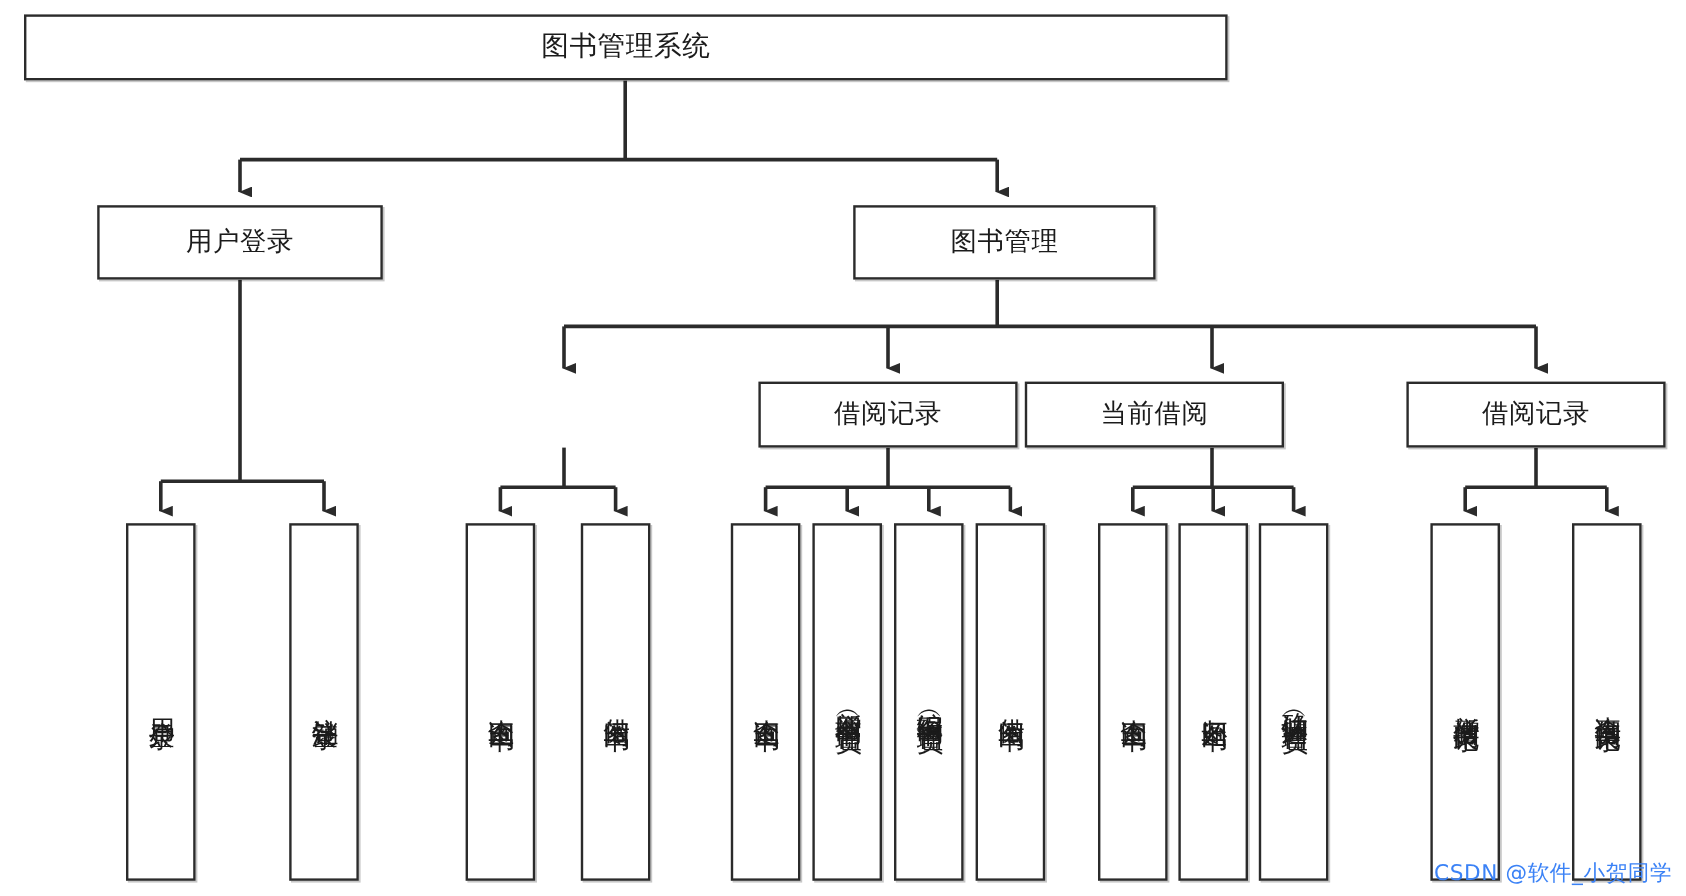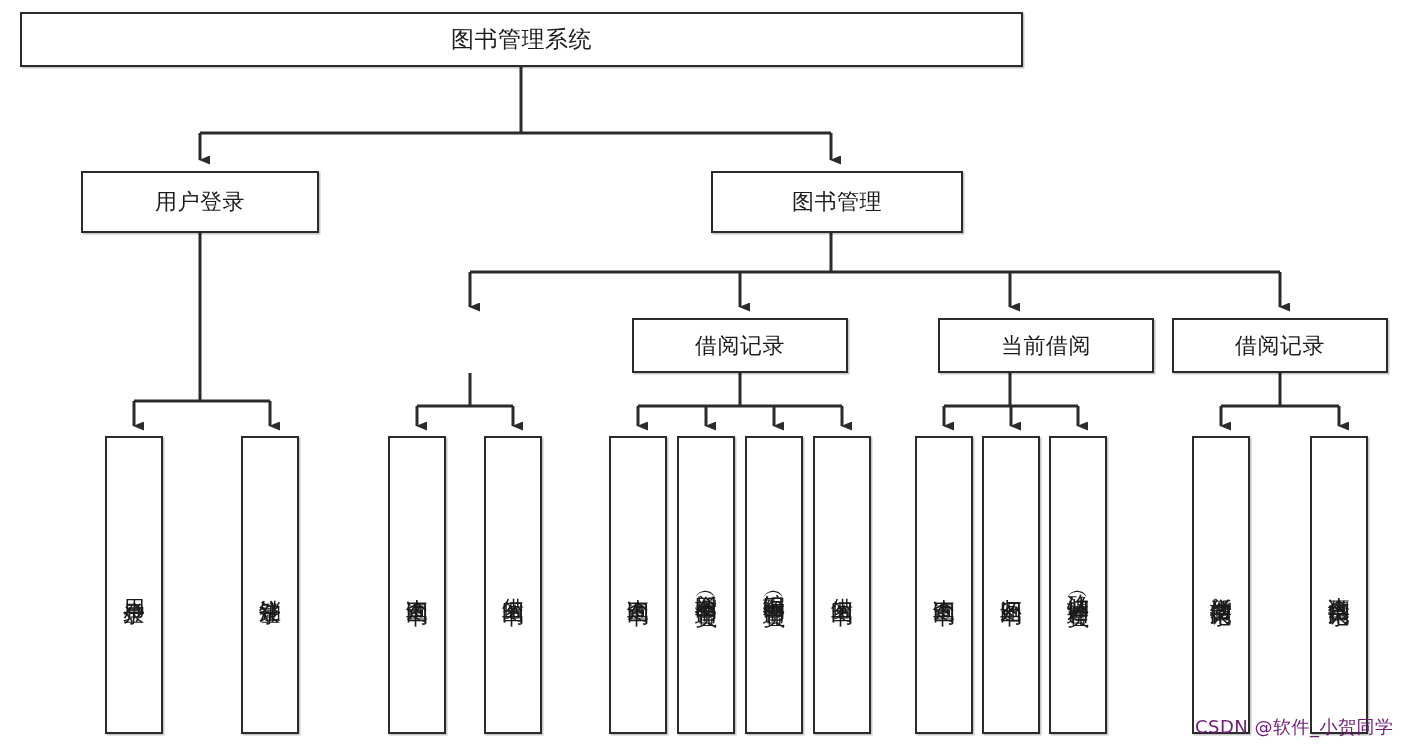--- a/index.html
+++ b/index.html
@@ -56,21 +56,21 @@
   .node.vert .label {
     writing-mode: vertical-rl;
     text-orientation: upright;
     font-size: 22px;
     line-height: 1.18;
     letter-spacing: 2px;
     white-space: nowrap;
   }
   .watermark {
     position: absolute;
-    color: #701a75;
+    color: #3b82f6;
     font-size: 18px;
     letter-spacing: 0.5px;
     white-space: nowrap;
     user-select: none;
   }
 </style>
 </head>
 <body>
 
 <div id="canvas">
@@ -133,21 +133,21 @@
   <div class="node horiz" style="left:81px;top:171px;width:238px;height:62px;">
     <span class="label">用户登录</span>
   </div>
   <div class="node horiz" style="left:711px;top:171px;width:252px;height:62px;">
     <span class="label">图书管理</span>
   </div>
 
   <div class="node horiz" style="left:632px;top:318px;width:216px;height:55px;">
     <span class="label">借阅记录</span>
   </div>
-  <div class="node horiz" style="left:938px;top:318px;width:216px;height:55px;">
+  <div class="node horiz" style="left:854px;top:318px;width:216px;height:55px;">
     <span class="label">当前借阅</span>
   </div>
   <div class="node horiz" style="left:1172px;top:318px;width:216px;height:55px;">
     <span class="label">借阅记录</span>
   </div>
 
   <div class="node vert" style="left:105px;top:436px;width:58px;height:298px;">
     <span class="label">用户登录</span>
   </div>
   <div class="node vert" style="left:241px;top:436px;width:58px;height:298px;">

